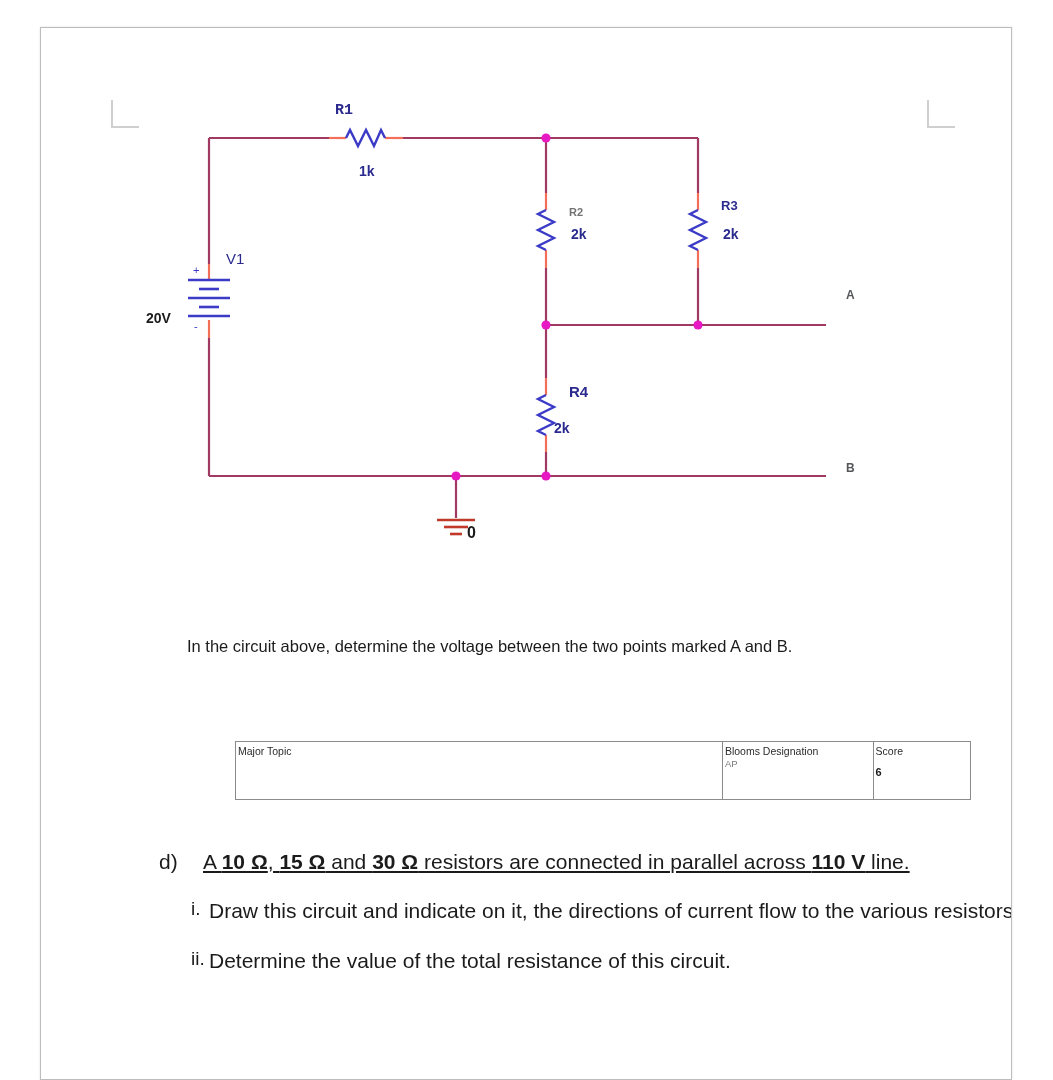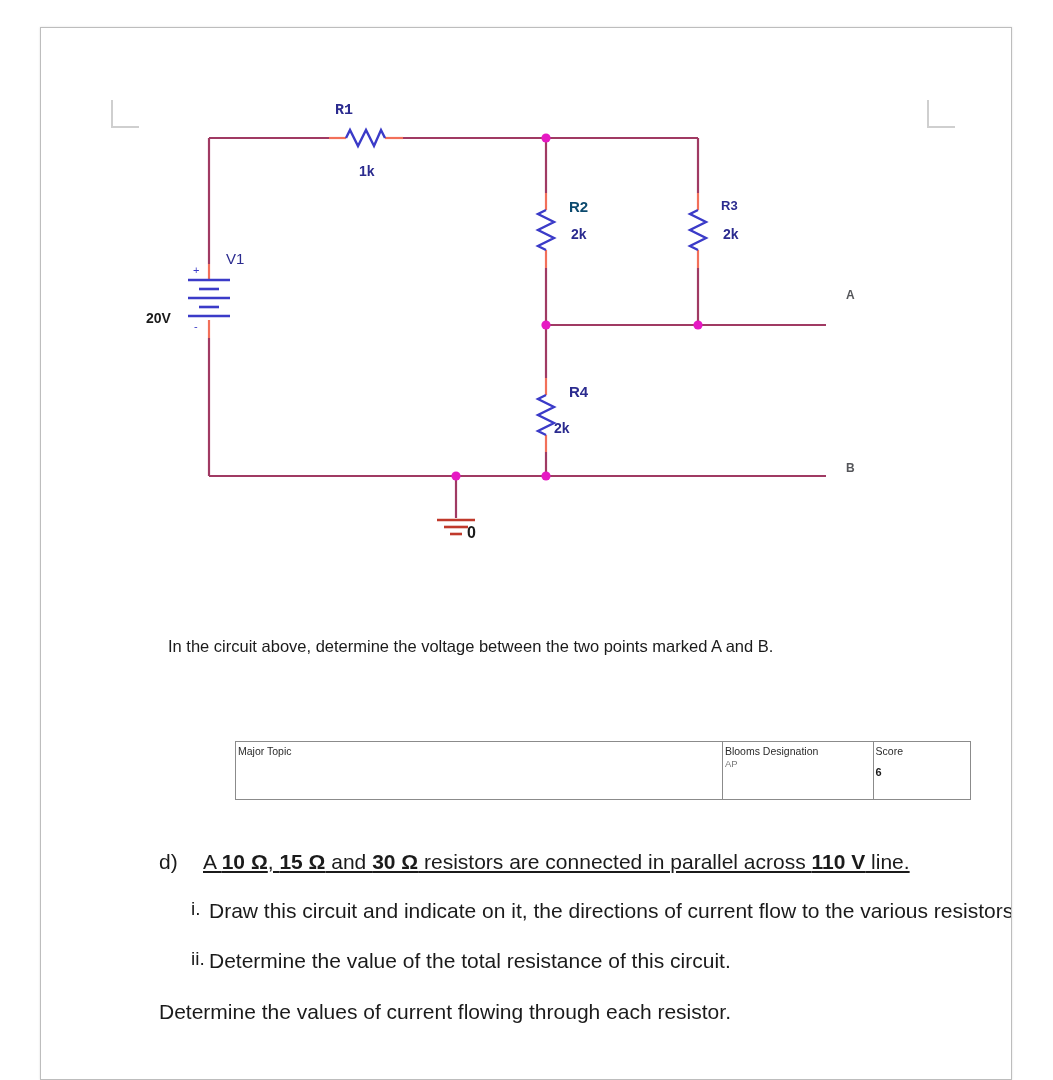--- a/index.html
+++ b/index.html
@@ -32,21 +32,21 @@
   #circuit-svg{position:absolute;left:0;top:0;}
 
   
   .para{
     position:absolute;
     color:#1b1b1b;
     font-size:16.5px;
     line-height:1.55;
   }
   #prompt-text{
-    left:72px;top:606px;width:890px;
+    left:91px;top:606px;width:890px;
     text-indent:55px;
     font-size:16.5px;
   }
 
   
   #rubric-table{
     position:absolute;left:194px;top:713px;
     width:736px;height:59px;
     border-collapse:collapse;
     table-layout:fixed;
@@ -163,21 +163,21 @@
         <circle cx="505" cy="297" r="4.6" fill="#e619c3"></circle>
         <circle cx="657" cy="297" r="4.6" fill="#e619c3"></circle>
         <circle cx="505" cy="448" r="4.6" fill="#e619c3"></circle>
         <circle cx="415" cy="448" r="4.6" fill="#e619c3"></circle>
       </g>
     </svg>
 
     <div style="position:absolute;left:294px;top:75px;font-size:15px;font-weight:bold;color:#2b2b8f;overflow:hidden;height:22px;line-height:16px;font-family:Liberation Mono, monospace;">R1</div>
     <div style="position:absolute;left:318px;top:135px;font-size:14px;font-weight:bold;color:#2b2b8f;">1k</div>
 
-    <div style="position:absolute;left:528px;top:170px;font-size:15px;font-weight:bold;color:#0c4a6e;">R2</div>
+    <div style="position:absolute;left:528px;top:178px;font-size:11px;font-weight:bold;color:#737373;">R2</div>
     <div style="position:absolute;left:530px;top:198px;font-size:14px;font-weight:bold;color:#2b2b8f;">2k</div>
 
     <div style="position:absolute;left:680px;top:170px;font-size:13px;font-weight:bold;color:#2b2b8f;">R3</div>
     <div style="position:absolute;left:682px;top:198px;font-size:14px;font-weight:bold;color:#2b2b8f;">2k</div>
 
     <div style="position:absolute;left:528px;top:355px;font-size:15px;font-weight:bold;color:#2b2b8f;">R4</div>
     <div style="position:absolute;left:513px;top:392px;font-size:14px;font-weight:bold;color:#2b2b8f;">2k</div>
 
     <div style="position:absolute;left:185px;top:222px;font-size:15px;font-weight:normal;color:#2b2b8f;">V1</div>
     <div style="position:absolute;left:105px;top:282px;font-size:14px;font-weight:bold;color:#1b1b1b;">20V</div>
@@ -216,16 +216,15 @@
       <div class="sub-item">
         <span class="sub-rn">i.</span>
         <span class="sub-txt">Draw this circuit and indicate on it, the directions of current flow to the various resistors.</span>
       </div>
       <div class="sub-item">
         <span class="sub-rn">ii.</span>
         <span class="sub-txt">Determine the value of the total resistance of this circuit.</span>
       </div>
     </div>
 
-    <div id="final-line">Determine the values of current flowing through each resistor.</div>
   </div>
 
 </div>
 
 </body></html>

